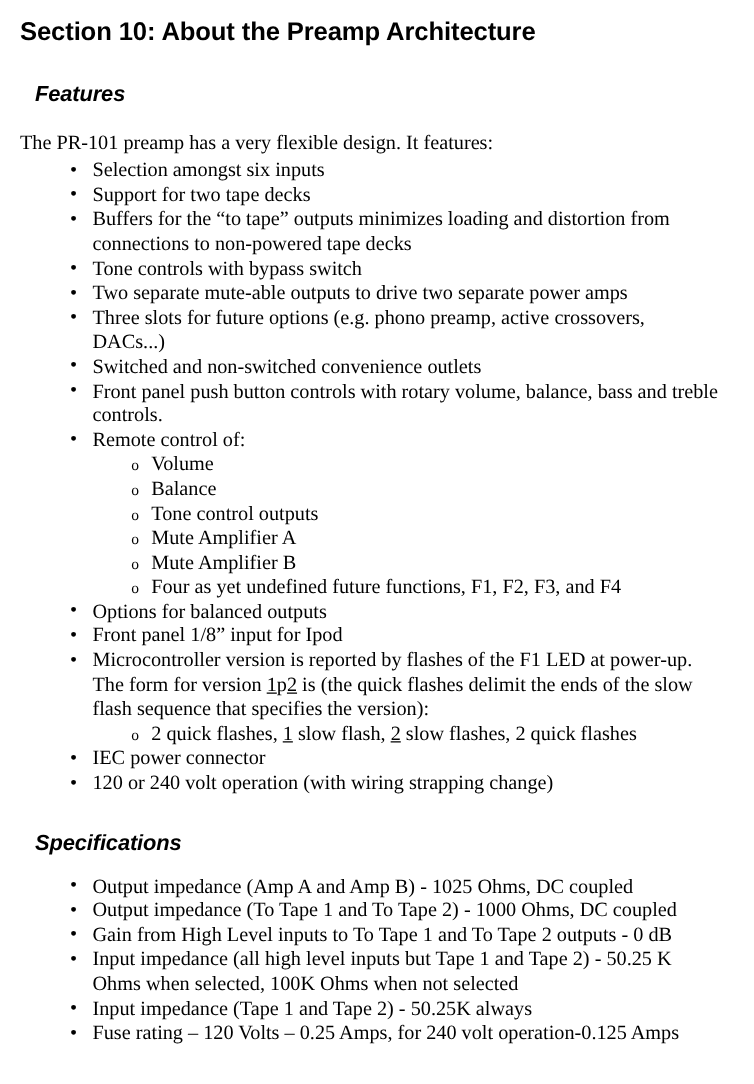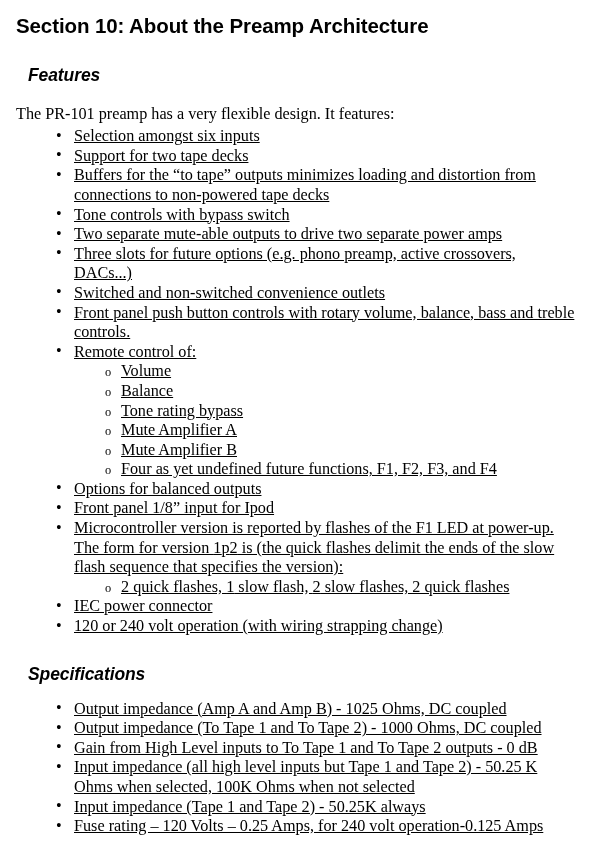--- a/index.html
+++ b/index.html
@@ -47,21 +47,21 @@
     line-height: 19.6px;
     margin: 0;
     padding-top: 7px;
   }
 
   ul.lvl1, ul.lvl2 {
     list-style: none;
     margin: 0;
     padding: 0;
   }
-  ul.lvl1 { padding-top: 3px; text-decoration: underline; }
+  ul.lvl1 { padding-top: 3px; }
   ul.lvl1 > li {
     position: relative;
     font-size: 16.2px;
     line-height: 19.6px;
     padding-left: 58px;
     min-height: 19.6px;
   }
   ul.lvl1 > li::before {
     content: "\2022";
     position: absolute;
@@ -114,21 +114,21 @@
     <li id="f3">Tone controls with bypass switch</li>
     <li id="f4">Two separate mute-able outputs to drive two separate power amps</li>
     <li id="f5">Three slots for future options (e.g. phono preamp, active crossovers, DACs...)</li>
     <li id="f6">Switched and non-switched convenience outlets</li>
     <li id="f7">Front panel push button controls with rotary volume, balance, bass and treble controls.</li>
     <li id="f8">Remote control of:</li>
     <li class="nobullet">
       <ul class="lvl2">
         <li id="r0">Volume</li>
         <li id="r1">Balance</li>
-        <li id="r2">Tone rating bypass</li>
+        <li id="r2">Tone control outputs</li>
         <li id="r3">Mute Amplifier A</li>
         <li id="r4">Mute Amplifier B</li>
         <li id="r5">Four as yet undefined future functions, F1, F2, F3, and F4</li>
       </ul>
     </li>
     <li id="f9">Options for balanced outputs</li>
     <li id="f11">Front panel 1/8” input for Ipod</li>
     <li id="f12">Microcontroller version is reported by flashes of the F1 LED at power-up. The form for version <u>1</u>p<u>2</u> is (the quick flashes delimit the ends of the slow flash sequence that specifies the version):</li>
     <li class="nobullet">
       <ul class="lvl2">

